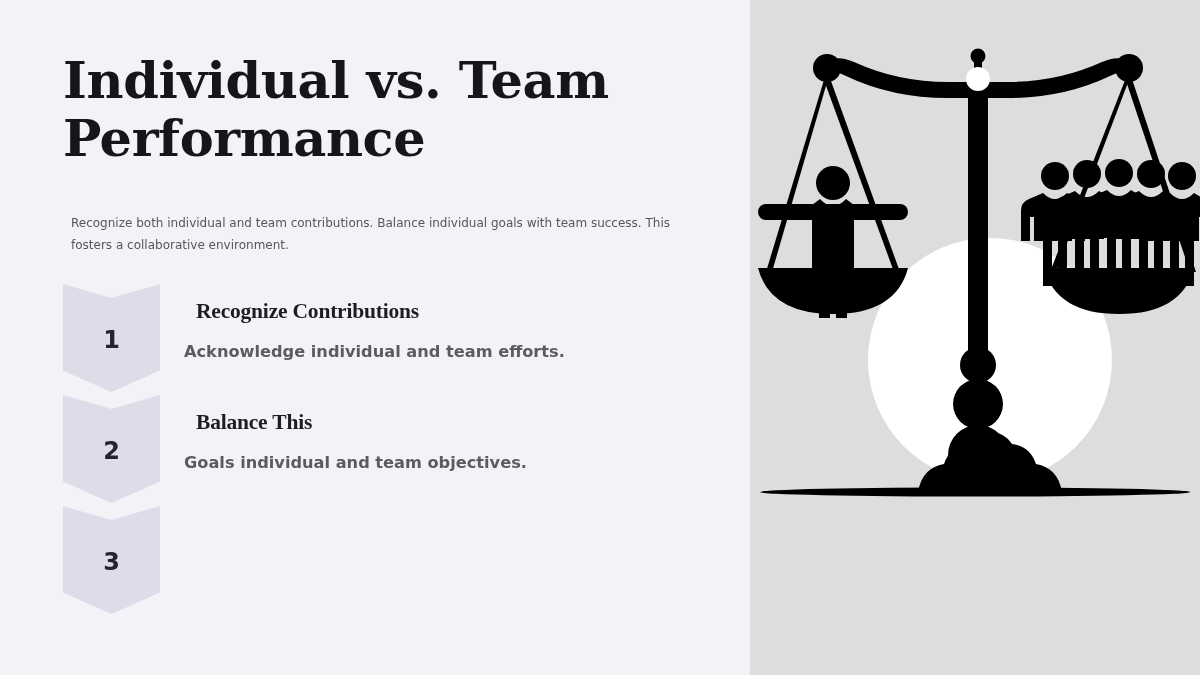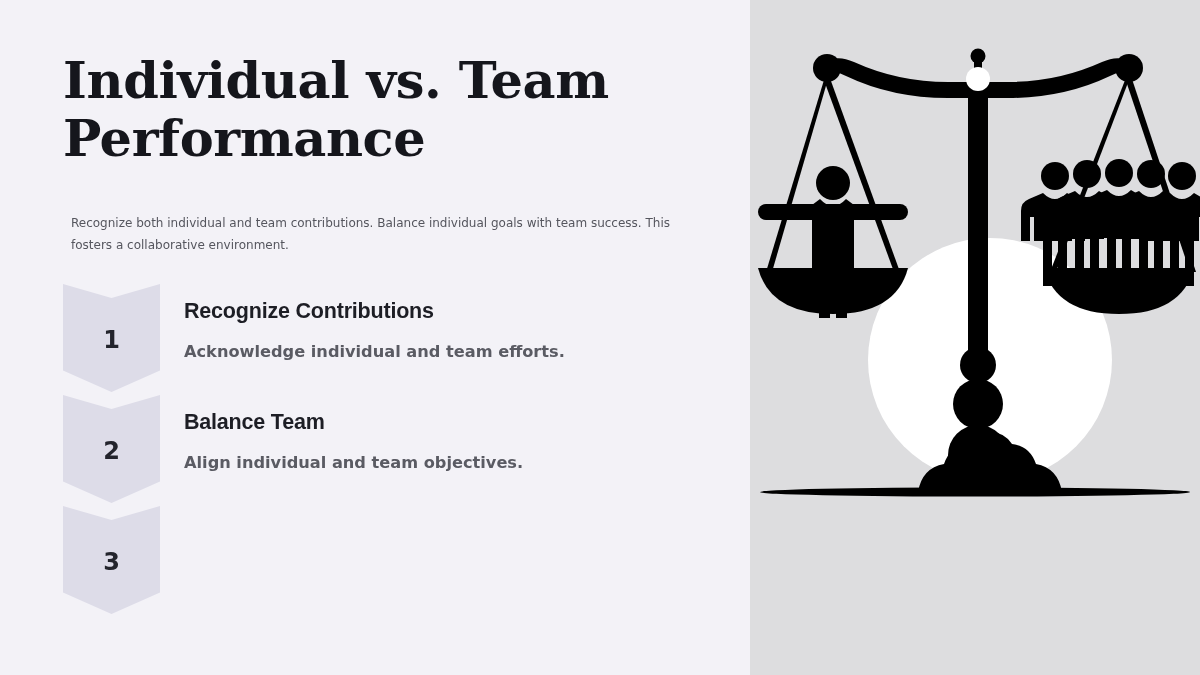--- a/index.html
+++ b/index.html
@@ -89,26 +89,26 @@
     padding-top: 4px;
     box-sizing: border-box;
   }
   .step-text {
     position: absolute;
     left: 121px;
     top: 15px;
     width: 500px;
   }
   .step-title {
-    font-family: Liberation Sans, sans-serif;
+    font-family: Liberation Serif, serif;
     font-weight: 700;
     font-size: 21.5px;
     line-height: 1.2;
     color: #1d1e25;
-    margin: 0 0 16px 0;
+    margin: 0 0 16px 12px;
     letter-spacing: -0.2px;
   }
   .step-desc {
     font-size: 16.2px;
     line-height: 1.3;
     color: #5a5b63;
     margin: 0;
     font-weight: bold;
   }
 
@@ -148,22 +148,22 @@
         <div class="step-text">
           <div class="step-title">Recognize Contributions</div>
           <div class="step-desc">Acknowledge individual and team efforts.</div>
         </div>
       </div>
 
       <div class="step-row">
         <div class="step-badge"></div>
         <div class="step-number">2</div>
         <div class="step-text">
-          <div class="step-title">Balance Team</div>
-          <div class="step-desc">Align individual and team objectives.</div>
+          <div class="step-title">Balance This</div>
+          <div class="step-desc">Goals individual and team objectives.</div>
         </div>
       </div>
 
       <div class="step-row">
         <div class="step-badge"></div>
         <div class="step-number">3</div>
       </div>
 
     </div>
   </div>

